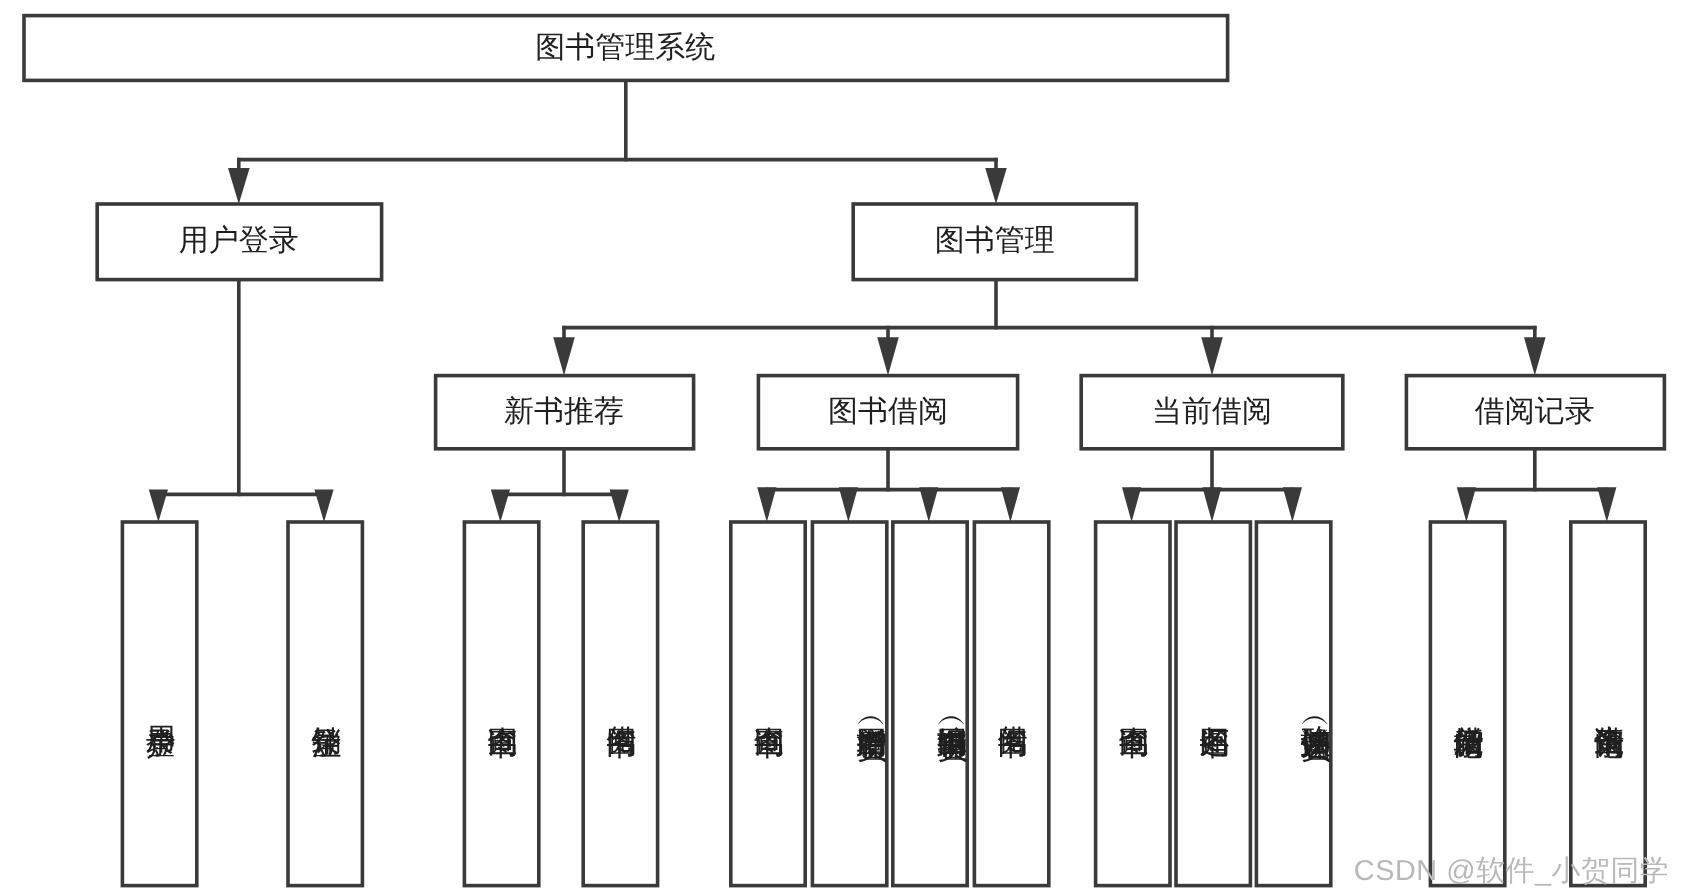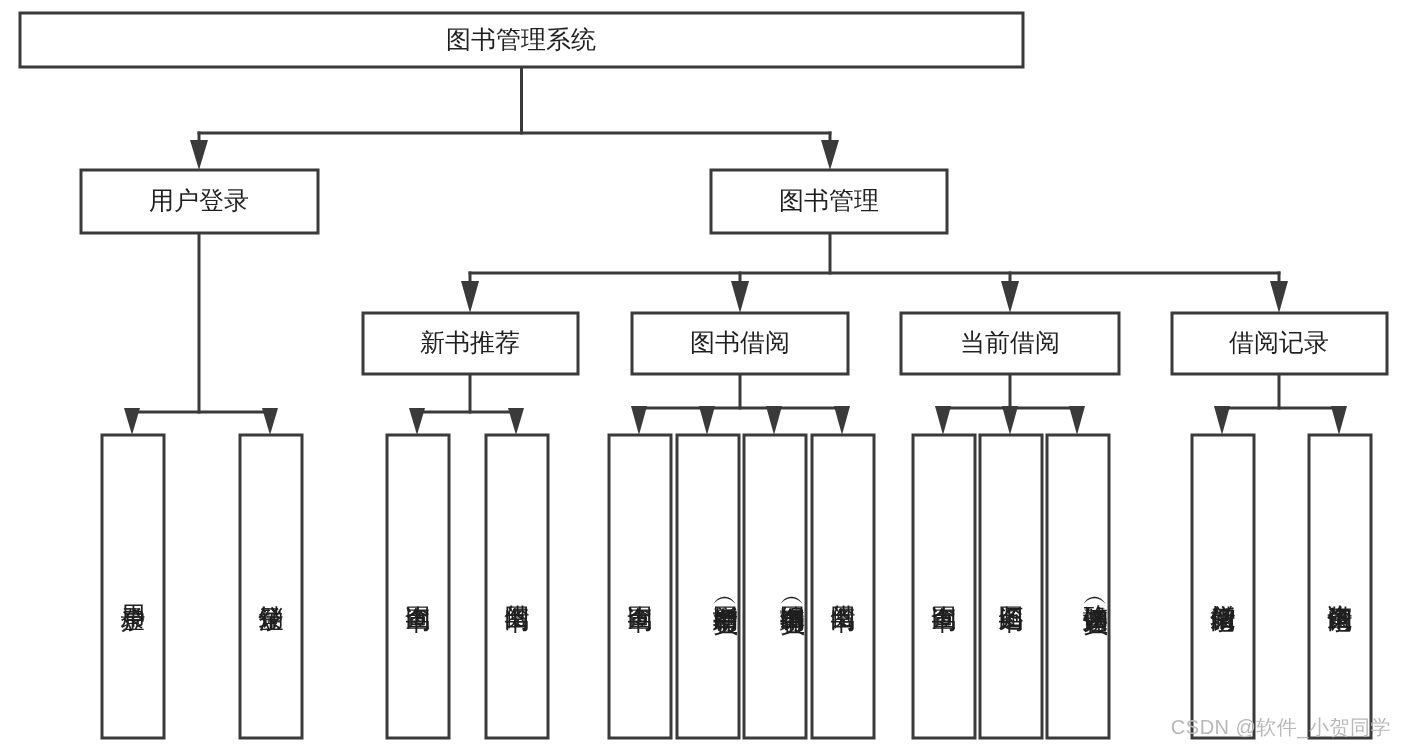--- a/index.html
+++ b/index.html
@@ -67,21 +67,21 @@
     letter-spacing: 1px;
     color: #1f1f1f;
     white-space: nowrap;
     pointer-events: none;
   }
   .watermark {
     position: absolute;
     right: 14px;
     bottom: 6px;
     font-family: "Liberation Sans", "DejaVu Sans", sans-serif;
-    font-size: 20px;
+    font-size: 24px;
     color: #b9b9b9;
     white-space: nowrap;
     letter-spacing: 0.5px;
     margin-top: 39px;
   }
 </style>
 </head>
 <body>
 
 <div id="diagram-root">

